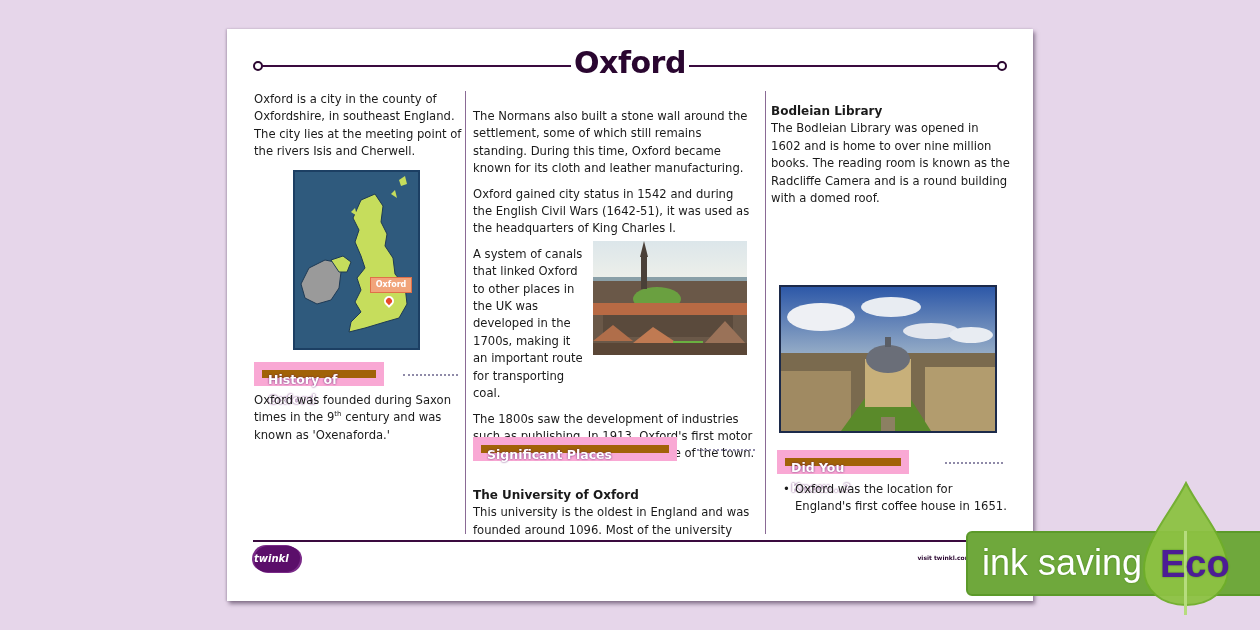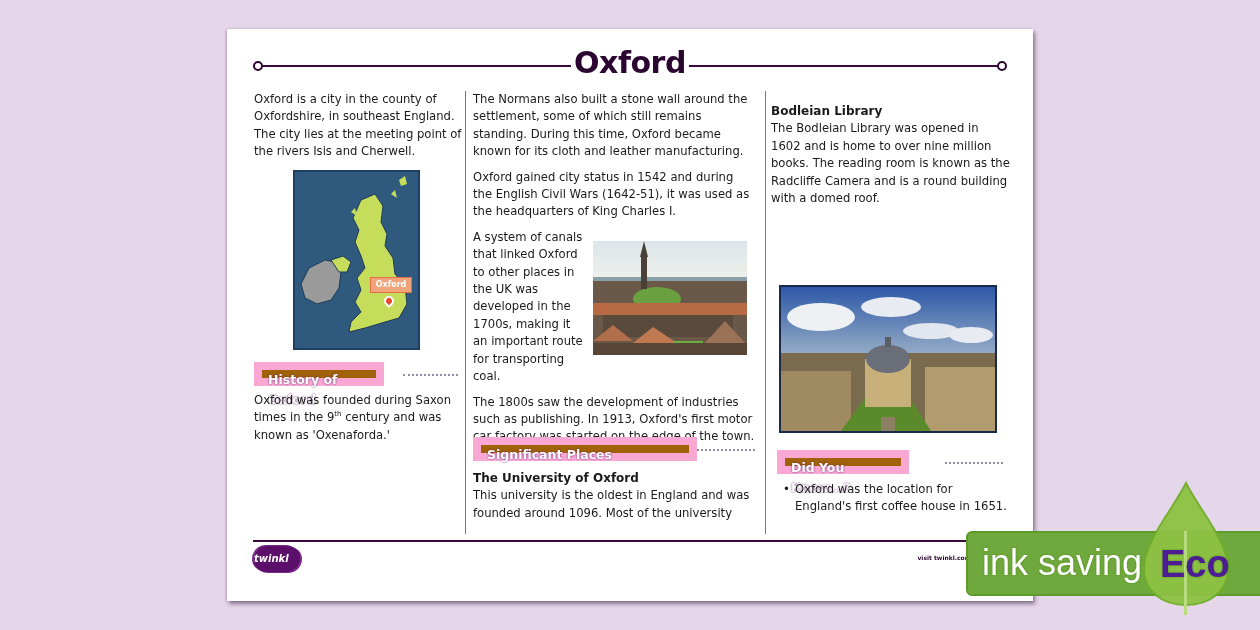--- a/index.html
+++ b/index.html
@@ -21,21 +21,21 @@
   .title-dot.right { right: 0; }
   .page-title {
     position: absolute; left: 0; right: 0; top: -4px; text-align: center;
     font-family: "DejaVu Sans", sans-serif; font-weight: bold; font-size: 30px; color: #2a0630;
     letter-spacing: -0.5px;
   }
 
   .col { position: absolute; top: 62px; font-size: 11.6px; line-height: 17.4px; color: #1a1a1a; }
   .col p { margin-bottom: 8px; }
   .col1 { left: 27px; width: 210px; }
-  .col2 { left: 246px; width: 282px; }
+  .col2 { left: 246px; width: 282px; margin-top: 17px; }
   .col3 { left: 544px; width: 240px; }
   .vdiv { position: absolute; top: 62px; width: 1px; height: 443px; background: #8a6a95; }
   .vdiv.a { left: 238px; }
   .vdiv.b { left: 538px; }
 
   .map {
     position: absolute; left: 66px; top: 141px; width: 127px; height: 180px;
     background: #2f5a7d; border: 2px solid #1c3f63; overflow: hidden;
   }
   .map svg { display: block; }
@@ -148,21 +148,21 @@
       <rect x="0" y="62" width="154" height="12" fill="#b86a44"></rect>
       <rect x="10" y="74" width="130" height="22" fill="#5a4a3c"></rect>
       <polygon points="0,100 20,84 40,100" fill="#b06e4a"></polygon>
       <polygon points="40,102 60,86 84,102" fill="#c07a52"></polygon>
       <polygon points="110,104 132,80 154,104" fill="#9a7258"></polygon>
       <rect x="80" y="100" width="30" height="14" fill="#6ab040"></rect>
       <rect y="102" width="154" height="12" fill="#5a4636"></rect>
     </svg>
   </div>
 
-  <div class="section-head" style="left:246px;top:408px;width:224px;">Significant Places</div>
+  <div class="section-head" style="left:246px;top:408px;width:204px;">Significant Places</div>
   <div class="section-dots" style="left:470px;top:420px;width:58px;"></div>
 
   <div class="col col2" style="top:441px;">
     <div class="subhead">The University of Oxford</div>
     <p>This university is the oldest in England and was founded around 1096. Most of the university</p>
   </div>
 
   <div class="col col3">
     <div class="subhead" style="margin-top:12px;">Bodleian Library</div>
     <p>The Bodleian Library was opened in 1602 and is home to over nine million books. The reading room is known as the Radcliffe Camera and is a round building with a domed roof.</p>

